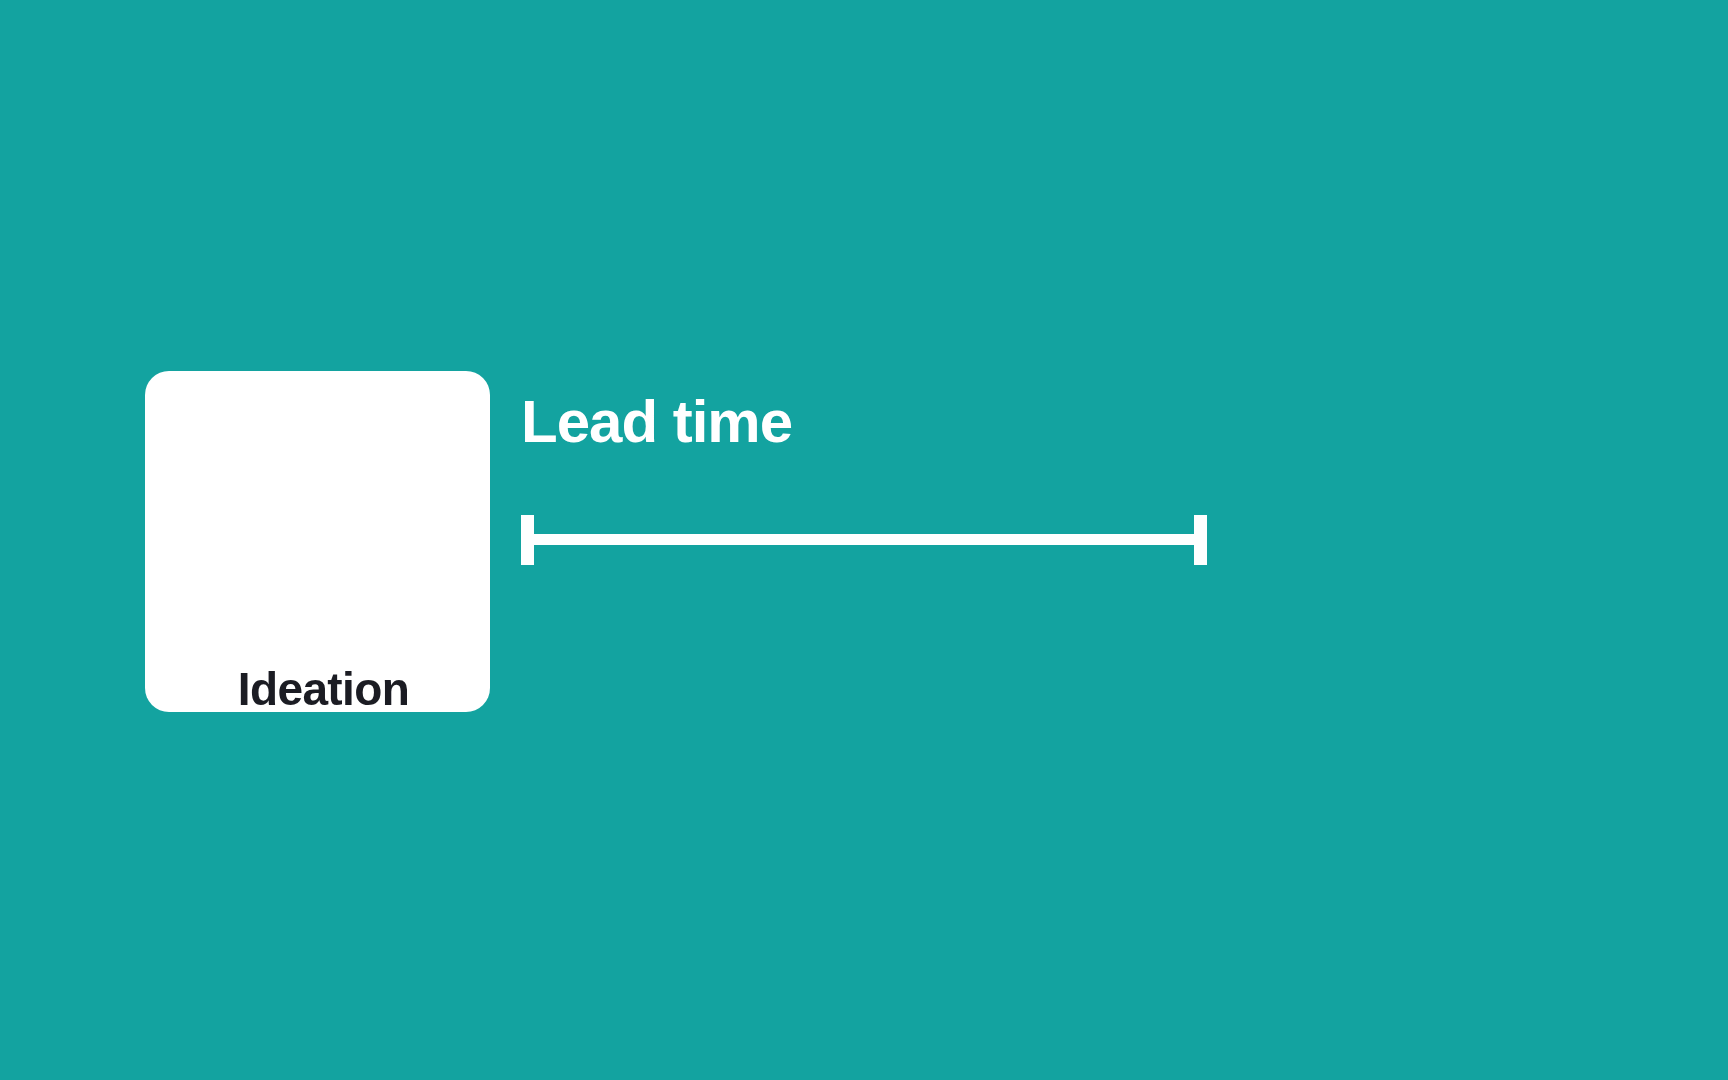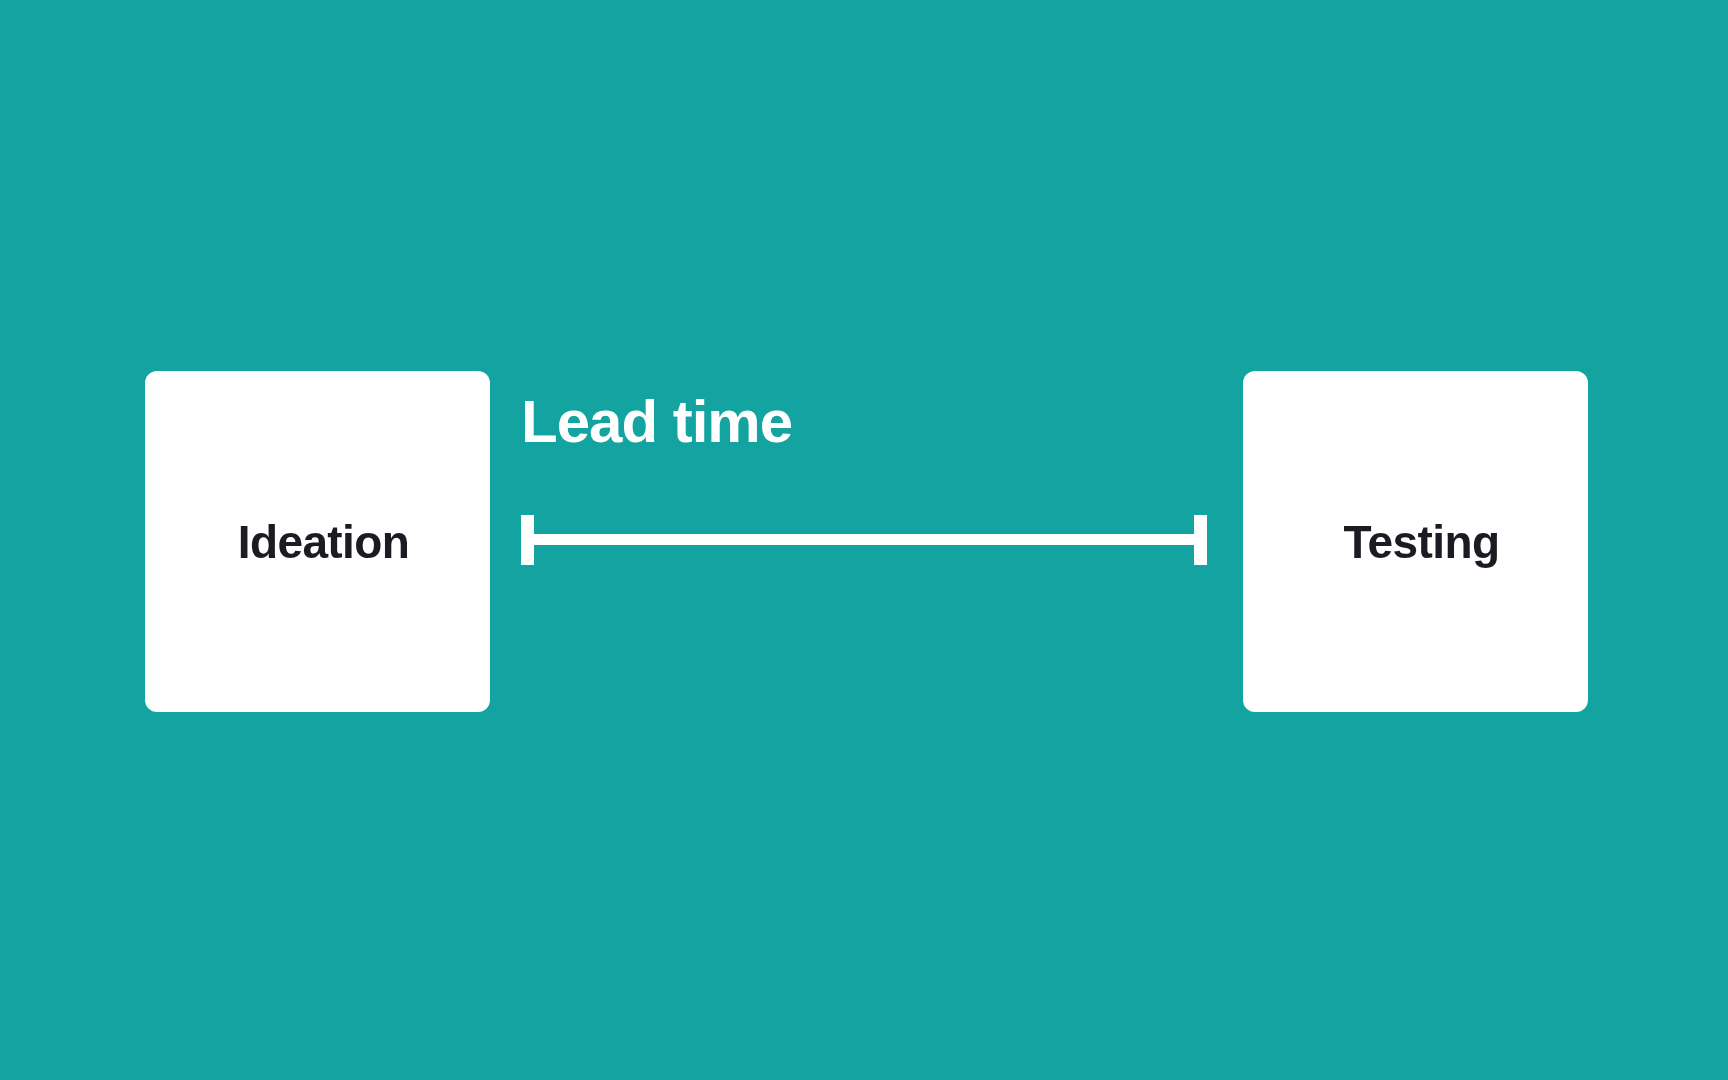--- a/index.html
+++ b/index.html
@@ -18,23 +18,23 @@
     width: 1728px;
     height: 1080px;
     background: #13A3A0;
     box-sizing: border-box;
   }
 
   
   .node {
     position: absolute;
     background: #FFFFFF;
-    border-radius: 12px;
+    border-radius: 24px;
     display: flex;
-    align-items: center;
+    align-items: flex-end;
     justify-content: center;
     box-sizing: border-box;
     padding-left: 12px;
   }
   .node-label {
     font-family: "Liberation Sans", sans-serif;
     font-weight: bold;
     font-size: 46px;
     letter-spacing: -0.6px;
     color: #1B1C23;
@@ -107,17 +107,14 @@
   </div>
 
   <div id="connector-caption">Lead time</div>
 
   <div id="connector">
     <div id="connector-cap-start" class="connector-cap"></div>
     <div id="connector-line"></div>
     <div id="connector-cap-end" class="connector-cap"></div>
   </div>
 
-  <div class="node" id="node-testing">
-    <span class="node-label">Testing</span>
-  </div>
 
 </div>
 
 </body></html>

